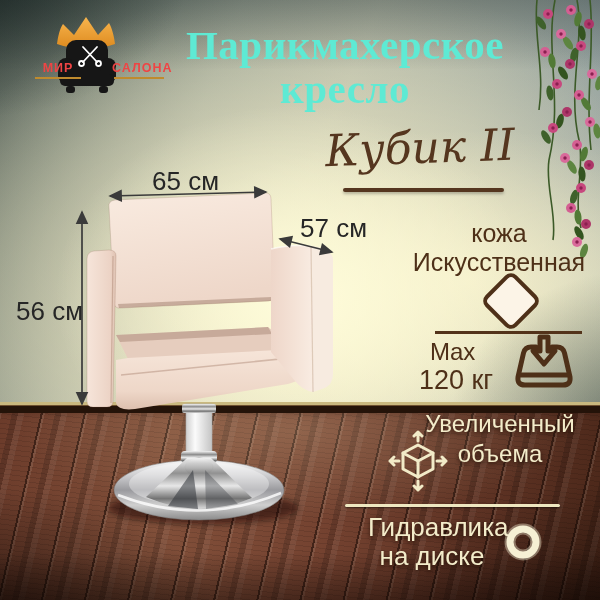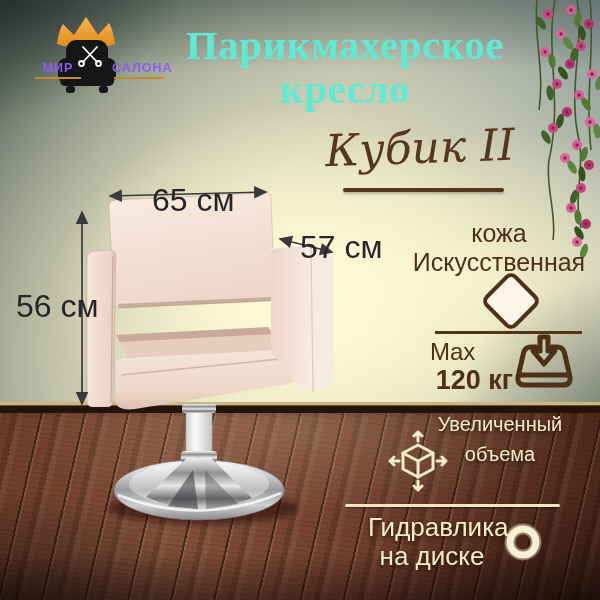--- a/index.html
+++ b/index.html
@@ -29,52 +29,52 @@
   .floor::after{content:"";position:absolute;inset:0;
     background:
       radial-gradient(ellipse 320px 180px at -10px 210px, rgba(8,3,1,.6), transparent 70%),
       radial-gradient(ellipse 340px 190px at 610px 215px, rgba(8,3,1,.5), transparent 70%),
       linear-gradient(to bottom, rgba(20,8,3,.3), transparent 16px, transparent 76%, rgba(12,4,1,.45));}
   .baseboard{position:absolute;left:0;top:402px;width:600px;height:11px;
     background:linear-gradient(to bottom,#c9b87f 0 3px,#6e5030 3px 4px,#241309 4px 100%);}
 
   
   .brand-word{position:absolute;font-size:12.5px;font-weight:600;letter-spacing:1px;
-    color:#8b5cf6;text-align:center;}
+    color:#ef4444;text-align:center;}
   .brand-underline{position:absolute;height:2px;background:#bf8b2e;}
 
   
   .title{position:absolute;left:95px;top:23px;width:500px;text-align:center;
     font-family:"Liberation Serif",serif;font-weight:600;color:#5eead4;
     font-size:41px;line-height:44px;letter-spacing:.5px;}
   .model{position:absolute;left:320px;top:122px;width:200px;text-align:center;
     font-family:"DejaVu Serif",serif;font-style:italic;font-size:44px;
     color:#55361f;transform:rotate(-2deg);}
   .model-underline{position:absolute;left:343px;top:188px;width:161px;height:4px;
     background:#55361f;border-radius:2px;box-shadow:0 2px 3px rgba(0,0,0,.25);}
 
   
-  .dim{position:absolute;font-size:32px;color:#262626;white-space:nowrap;margin-top:16px;}
+  .dim{position:absolute;font-size:26px;color:#262626;white-space:nowrap;}
 
   
   .feat-brown{color:#4e3018;}
   .mat{position:absolute;left:408px;top:219px;width:182px;text-align:center;
     font-size:25px;line-height:29px;font-weight:500;white-space:nowrap;}
   .diamond{position:absolute;left:489px;top:279px;width:36px;height:36px;
     transform:rotate(45deg);border:4px solid #4e3018;border-radius:8px;background:#fcf4e7;}
   .divider-brown{position:absolute;background:#53331a;height:2.5px;}
   .max-label{position:absolute;left:430px;top:338px;width:72px;
     font-size:24px;font-weight:500;white-space:nowrap;}
-  .max-value{position:absolute;left:419px;top:365px;width:94px;text-align:right;
-    font-size:27px;font-weight:bold;white-space:nowrap;}
+  .max-value{position:absolute;left:419px;top:365px;width:94px;text-align:left;
+    font-size:27px;font-weight:normal;white-space:nowrap;}
 
   
   .cream{color:#f3ecca;text-shadow:0 2px 4px rgba(30,12,2,.8);}
   .seatf{position:absolute;left:418px;top:409px;width:164px;text-align:center;
-    font-size:20px;line-height:30px;font-weight:500;white-space:nowrap;}
+    font-size:24px;line-height:30px;font-weight:500;white-space:nowrap;}
   .divider-cream{position:absolute;left:345px;top:504px;width:215px;height:3px;
     background:#eee7c0;box-shadow:0 1px 2px rgba(0,0,0,.5);border-radius:2px;}
   .hydro{position:absolute;left:368px;top:513px;width:128px;text-align:center;
     font-size:26px;line-height:29px;font-weight:500;white-space:nowrap;}
 </style>
 </head>
 <body>
 
 <div id="stage">
 
@@ -269,21 +269,21 @@
 
     <g stroke="#3a3a3a" stroke-width="1.7">
       <line x1="110" y1="196" x2="266" y2="192" marker-start="url(#ah)" marker-end="url(#ah)"></line>
       <line x1="82" y1="212" x2="82" y2="404" marker-start="url(#ah)" marker-end="url(#ah)"></line>
       <line x1="280" y1="239" x2="332" y2="252" marker-start="url(#ah)" marker-end="url(#ah)"></line>
     </g>
   </svg>
 
   <div class="dim" style="left:152px;top:166px">65 см</div>
   <div class="dim" style="left:300px;top:213px">57 см</div>
-  <div class="dim" style="left:16px;top:272px">56 см</div>
+  <div class="dim" style="left:16px;top:296px">56 см</div>
 
   <div class="mat feat-brown">
     <div>кожа</div>
     <div>Искусственная</div>
   </div>
   <div class="diamond"></div>
   <div class="divider-brown" style="left:435px;top:331px;width:147px"></div>
   <div class="max-label feat-brown">Max</div>
   <div class="max-value feat-brown">120 кг</div>
   <svg class="abs" style="left:509px;top:334px;width:70px;height:62px" viewBox="0 0 70 62">

